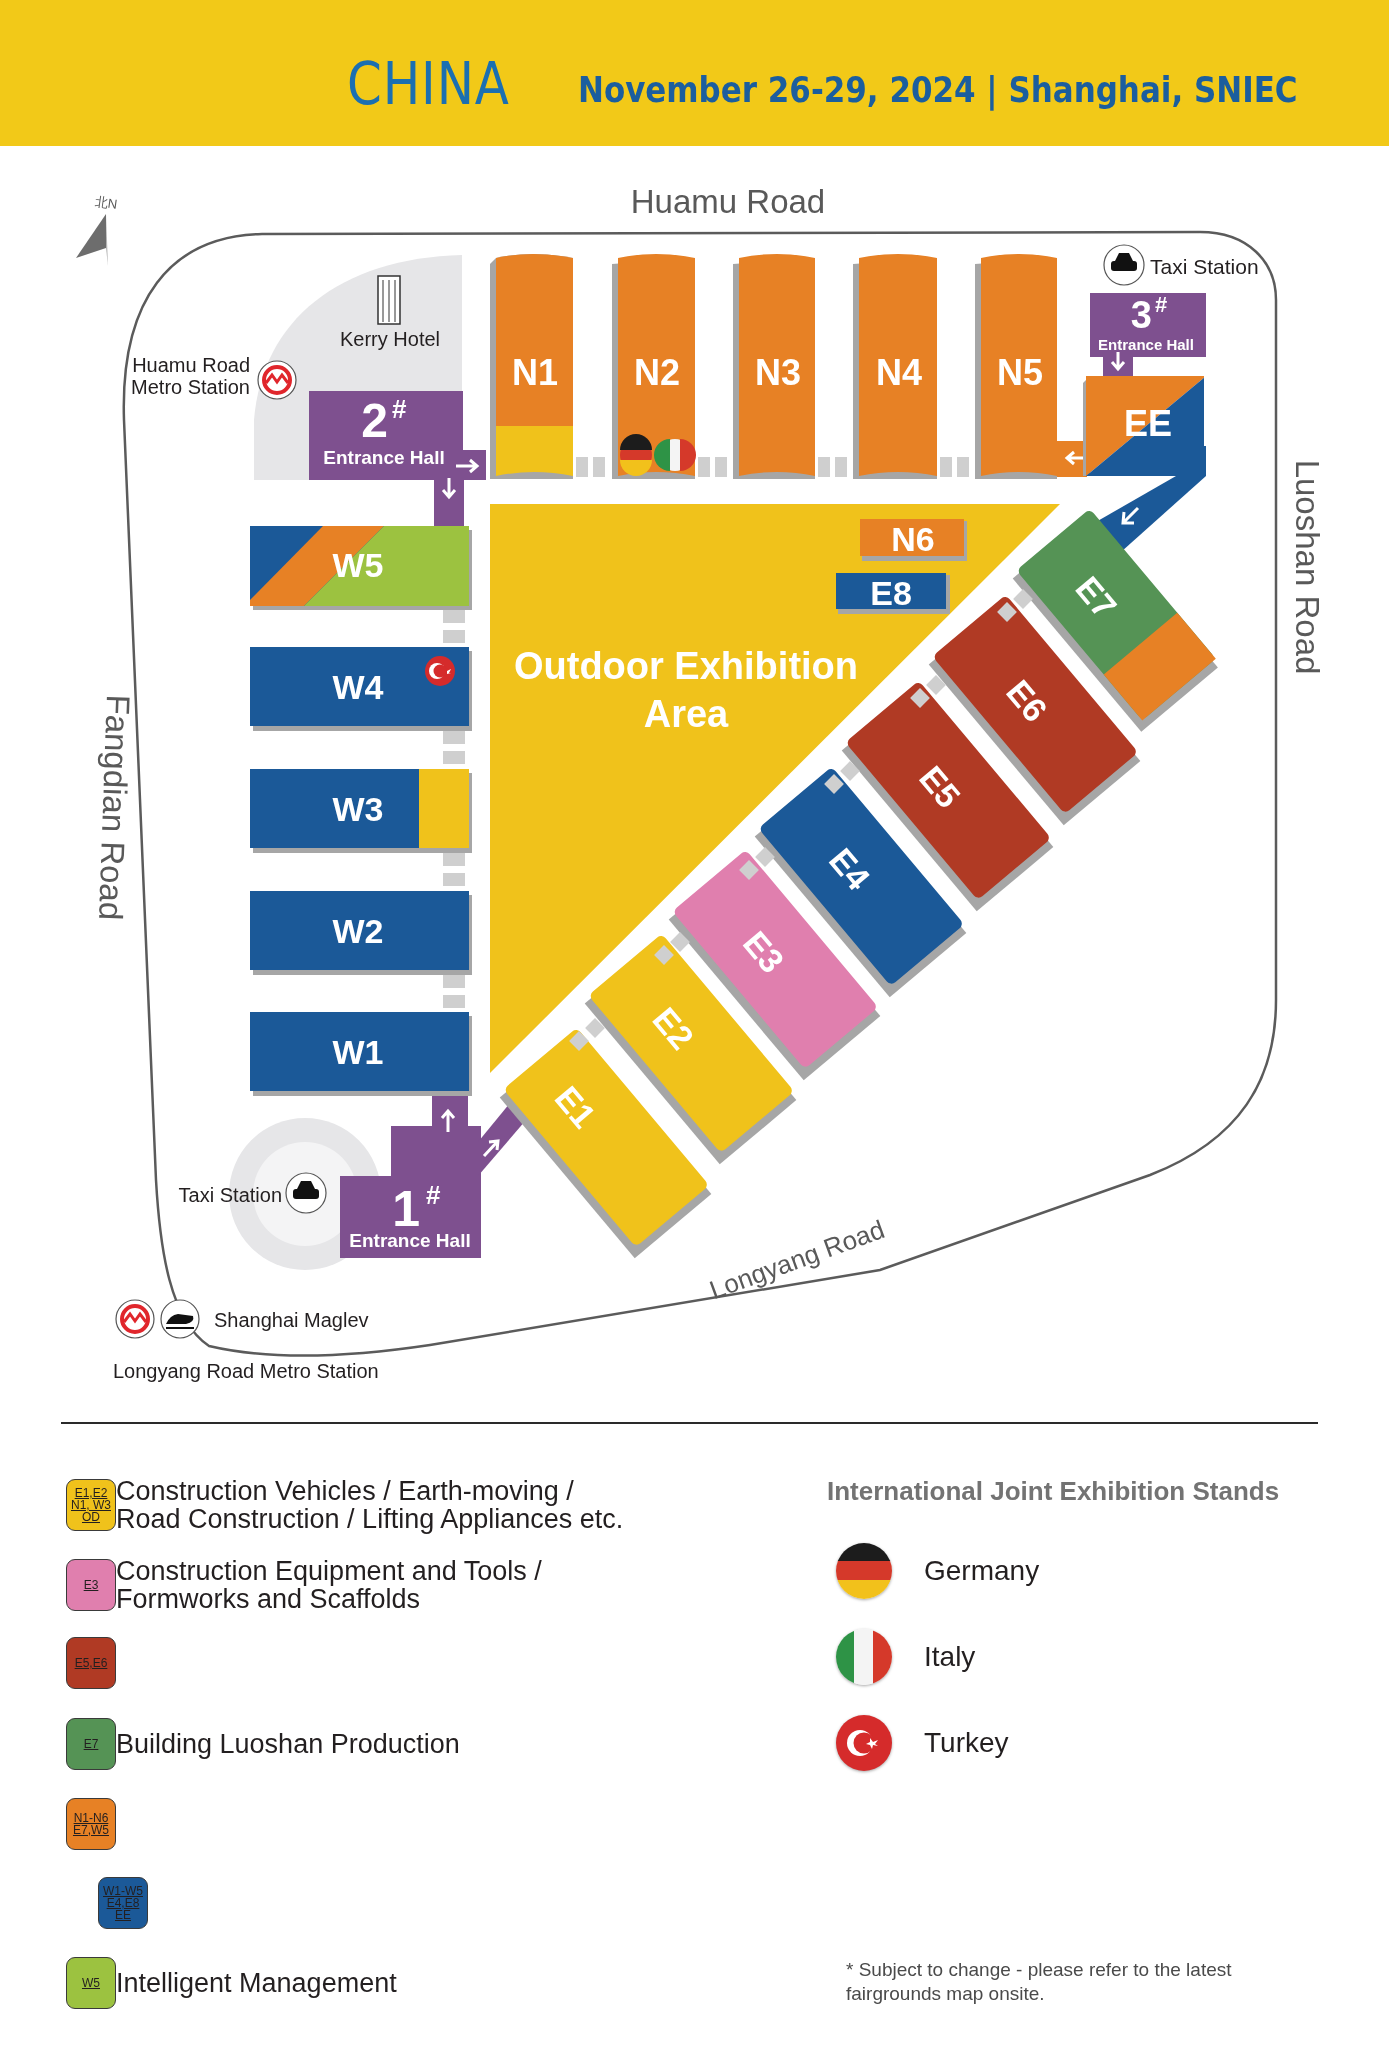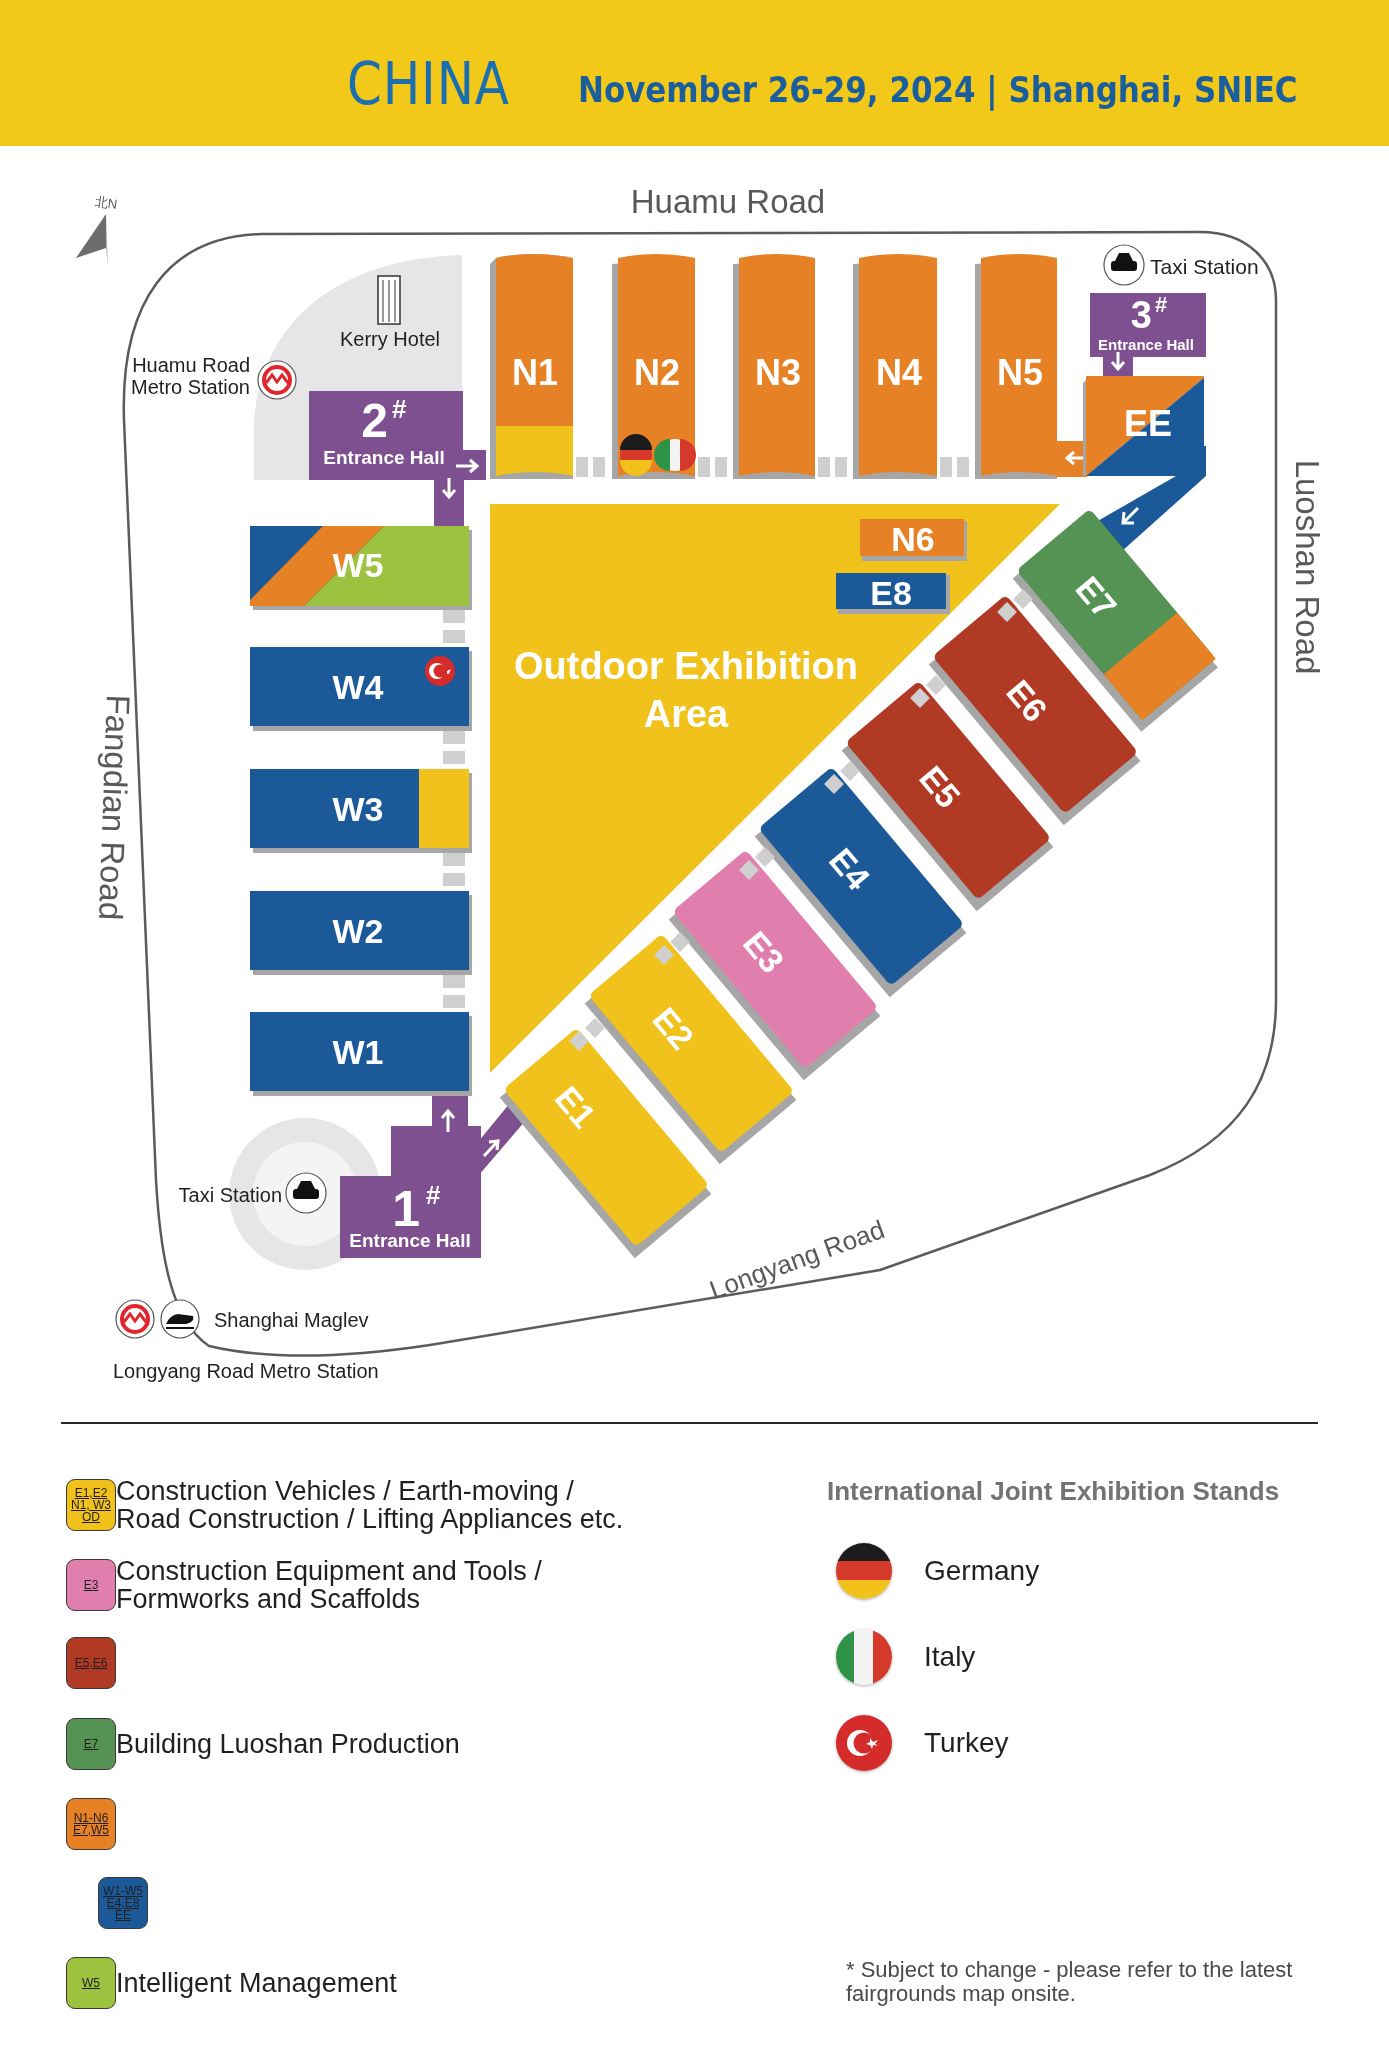--- a/index.html
+++ b/index.html
@@ -14,21 +14,21 @@
   .hall-label { fill:#ffffff; font-family:"Liberation Sans", sans-serif; font-weight:bold; }
   .poi-label { fill:#231f20; font-family:"Liberation Sans", sans-serif; }
   .divider { left:61px; top:1422px; width:1257px; height:2px; background:#2a2a2a; }
   .legend-item { position:absolute; left:66px; display:flex; align-items:center; }
   .legend-swatch { width:50px; height:52px; border:1.5px solid #3a3a3a; border-radius:9px; display:flex; align-items:center; justify-content:center; text-align:center; font-size:12px; line-height:12px; color:#231f20; box-sizing:border-box; font-family:"Liberation Sans", sans-serif; white-space:pre-line;text-decoration:underline; }
   .legend-text { font-size:27px; line-height:28px; color:#231f20; white-space:pre-line; font-family:"Liberation Sans", sans-serif; }
   .intl-title { left:827px; top:1476px; font-size:26px; font-weight:bold; color:#737373; }
   .flag-row { position:absolute; left:836px; display:flex; align-items:center; }
   .flag { width:56px; height:56px; border-radius:50%; overflow:hidden; box-shadow:0 1px 3px rgba(0,0,0,0.35); }
   .flag-label { margin-left:32px; font-size:28px; color:#231f20; }
-  .note { left:846px; top:1958px; font-size:22px; line-height:24px; color:#4a4a4a; white-space:pre-line; }
+  .note { left:846px; top:1958px; font-size:19px; line-height:24px; color:#4a4a4a; white-space:pre-line; }
 </style>
 </head>
 <body>
 
 <div class="abs header">
   <div class="abs logo-china">CHINA</div>
   <div class="abs header-date">November 26-29, 2024 | Shanghai, SNIEC</div>
 </div>
 
 <svg class="map" width="1389" height="1270" viewBox="0 146 1389 1270">

